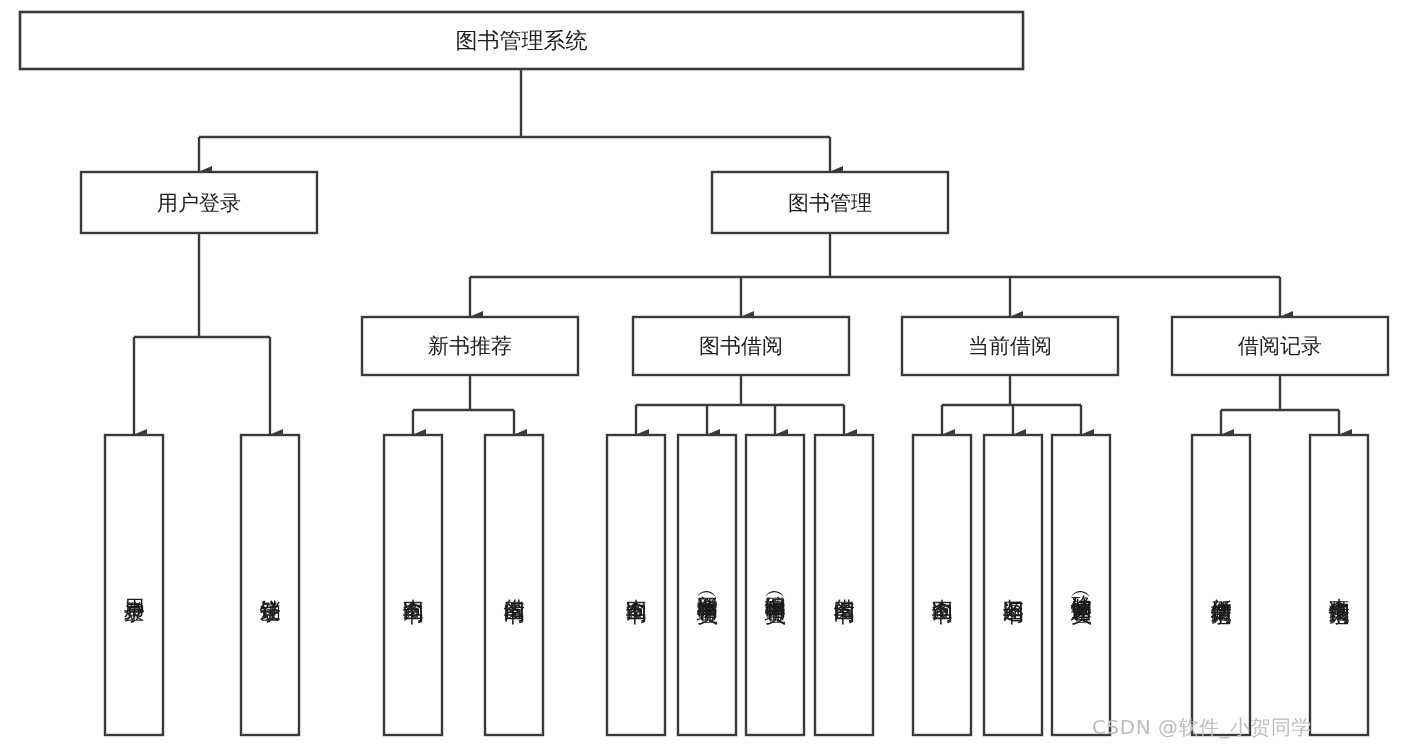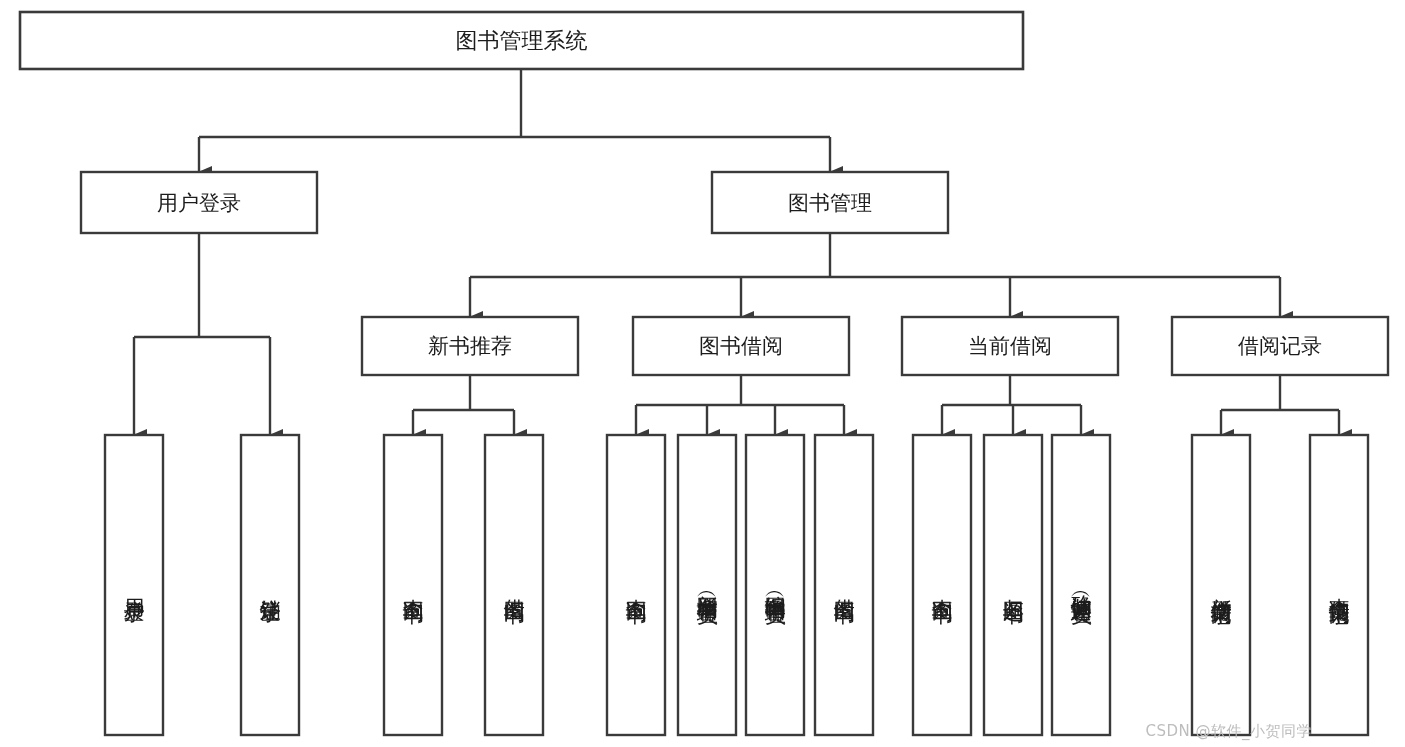--- a/index.html
+++ b/index.html
@@ -72,21 +72,21 @@
     letter-spacing: 1.5px;
     color: #1c1c1c;
     white-space: nowrap;
     text-align: center;
   }
   .watermark {
     position: absolute;
     right: 10px;
     bottom: 6px;
     font-family: "DejaVu Sans", "Liberation Sans", sans-serif;
-    font-size: 15px;
+    font-size: 20px;
     color: #bdbdbd;
     letter-spacing: 0.5px;
     white-space: nowrap;
     user-select: none;
   }
 </style>
 </head>
 <body>
 
 <div id="diagram-root">

